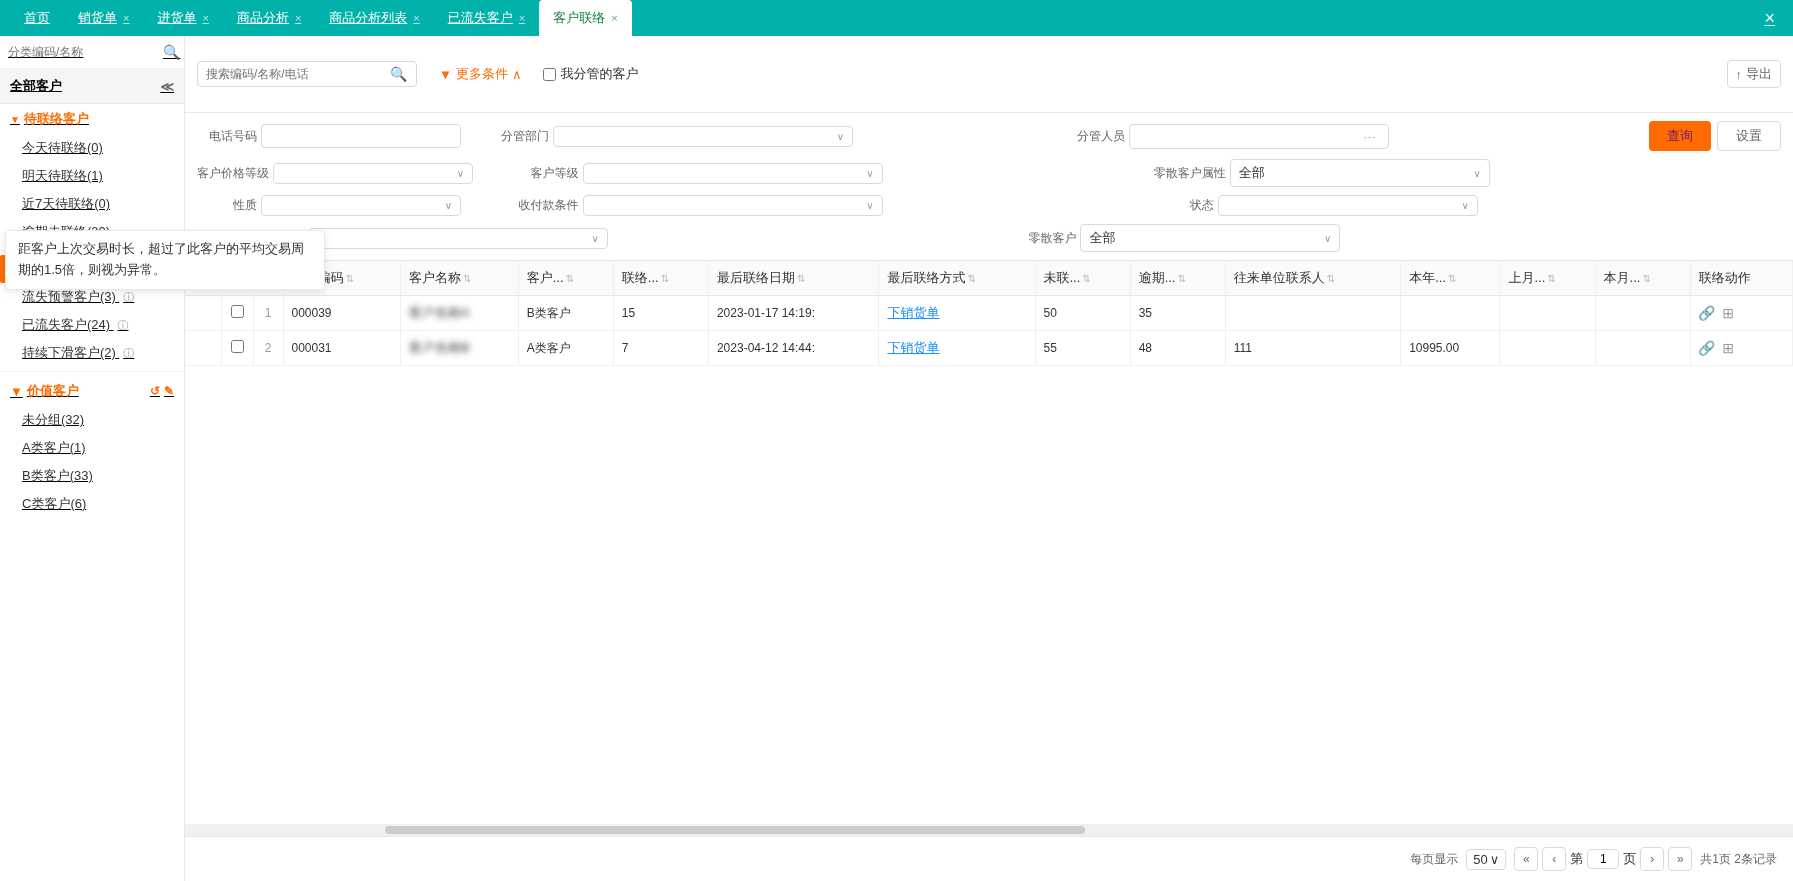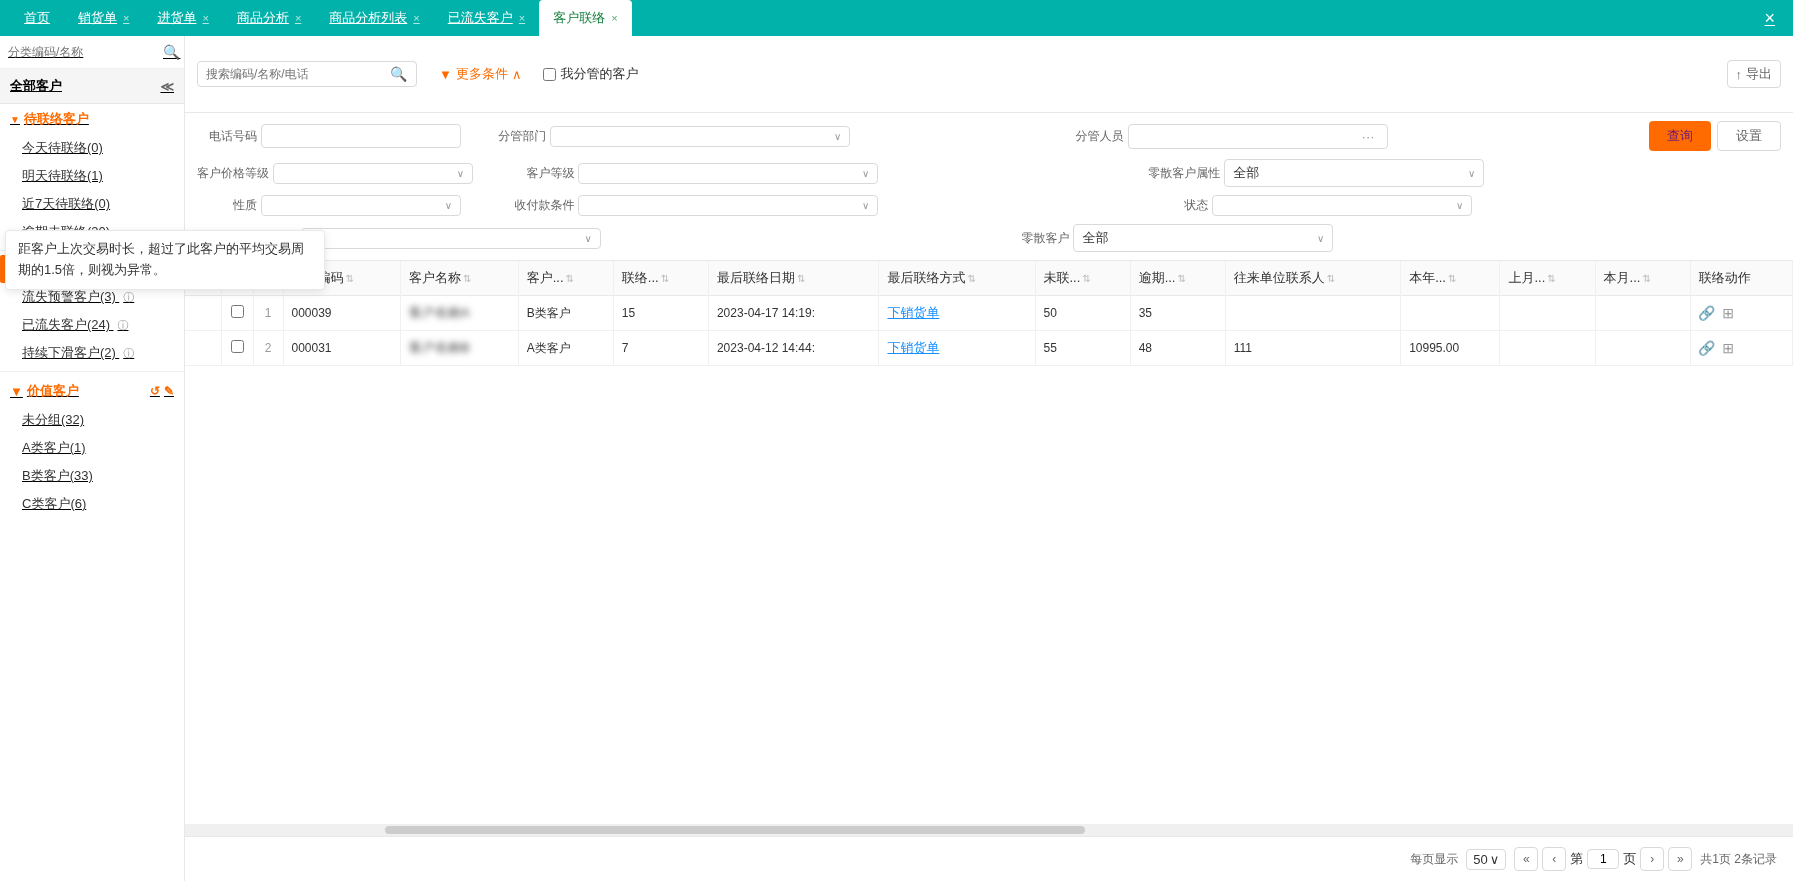--- a/index.html
+++ b/index.html
@@ -111,21 +111,21 @@
       color: #666; font-size: 12px; cursor: pointer; padding: 4px 8px;
       border: 1px solid #d9d9d9; border-radius: 4px; background: white;
     }
 
     
     .filter-area {
       background: white; padding: 8px 12px;
       border-bottom: 1px solid #e8e8e8; flex-shrink: 0;
     }
     .filter-row {
-      display: flex; align-items: center; gap: 1px; margin-bottom: 8px;
+      display: flex; align-items: center; gap: 8px; margin-bottom: 8px;
     }
     .filter-row:last-child { margin-bottom: 0; }
     .filter-item {
       display: flex; align-items: center; flex: 1; gap: 4px;
     }
     .filter-label {
       color: #666; font-size: 12px; white-space: nowrap; min-width: 60px; text-align: right;
     }
     .filter-select {
       flex: 1; border: 1px solid #d9d9d9; border-radius: 4px;
@@ -517,21 +517,21 @@
             <td class="checkbox-col">
               <input type="checkbox" style="">
             </td>
             <td class="row-num">1</td>
             <td>000039</td>
             <td>
               <span class="blurred">客户名称A</span>
             </td>
             <td>B类客户</td>
             <td>15</td>
-            <td>2023-04-17 14:19:</td>
+            <td>2023-01-17 14:19:</td>
             <td>
               <span class="link-text">下销货单</span>
             </td>
             <td>50</td>
             <td>35</td>
             <td></td>
             <td></td>
             <td></td>
             <td></td>
             <td>

